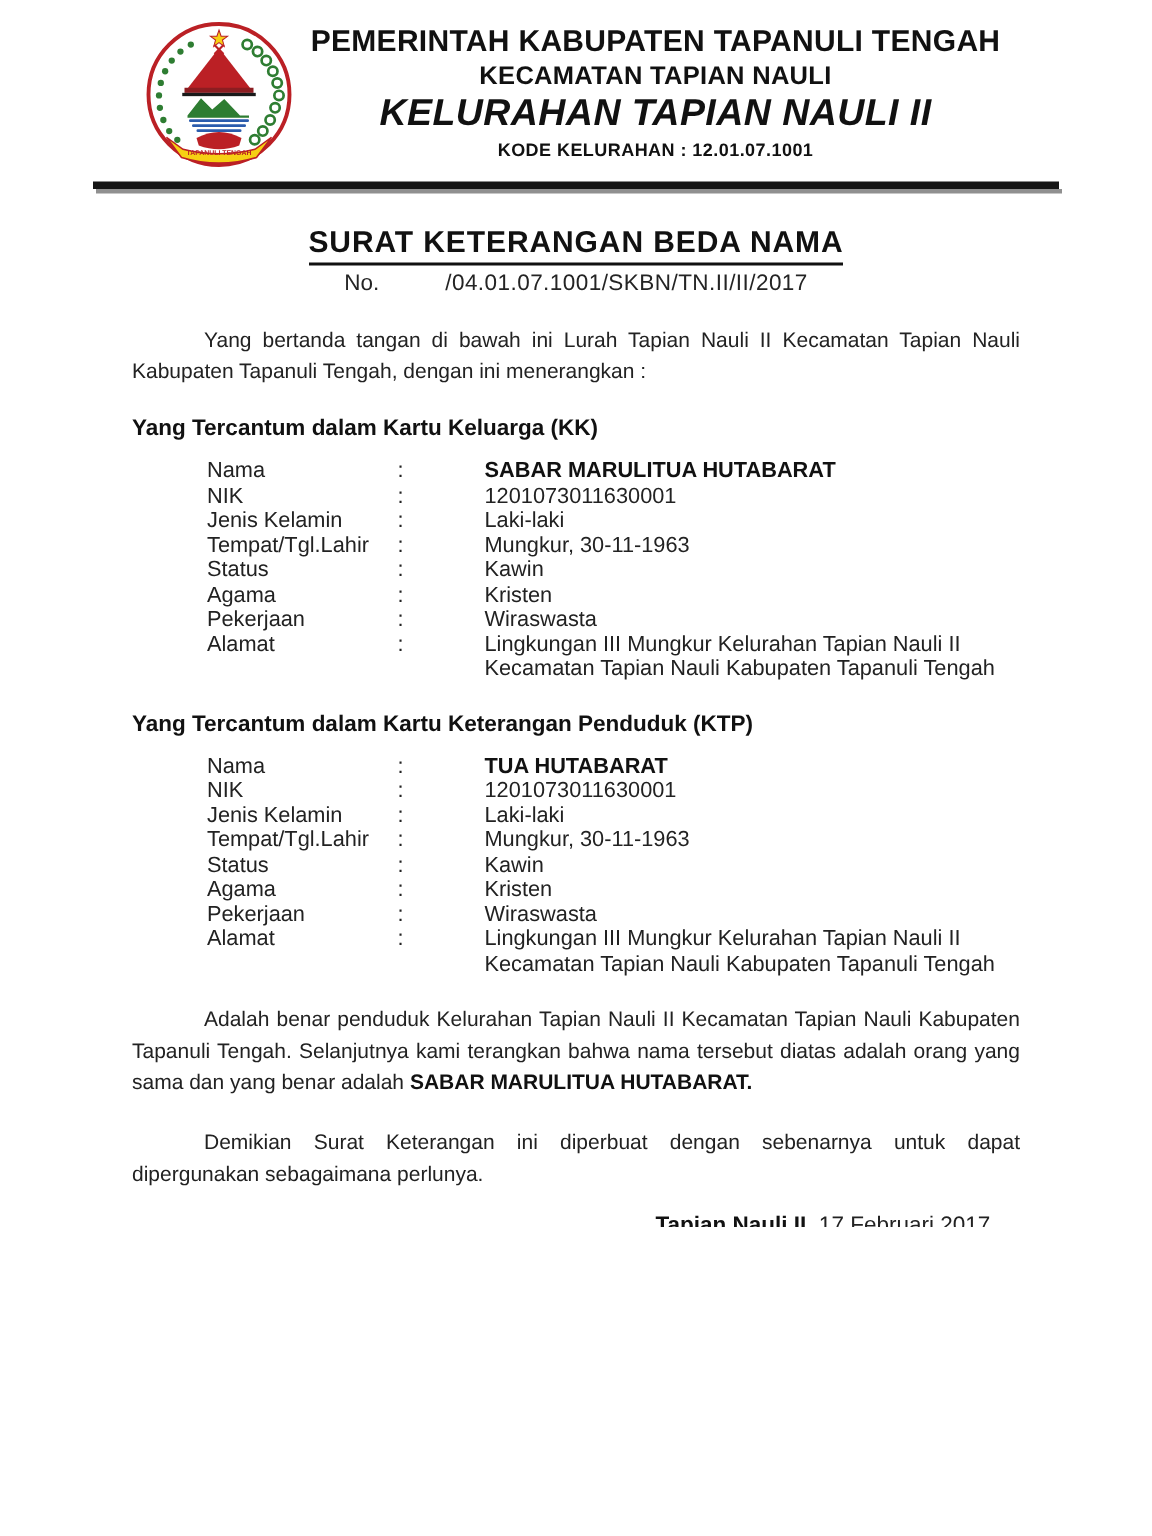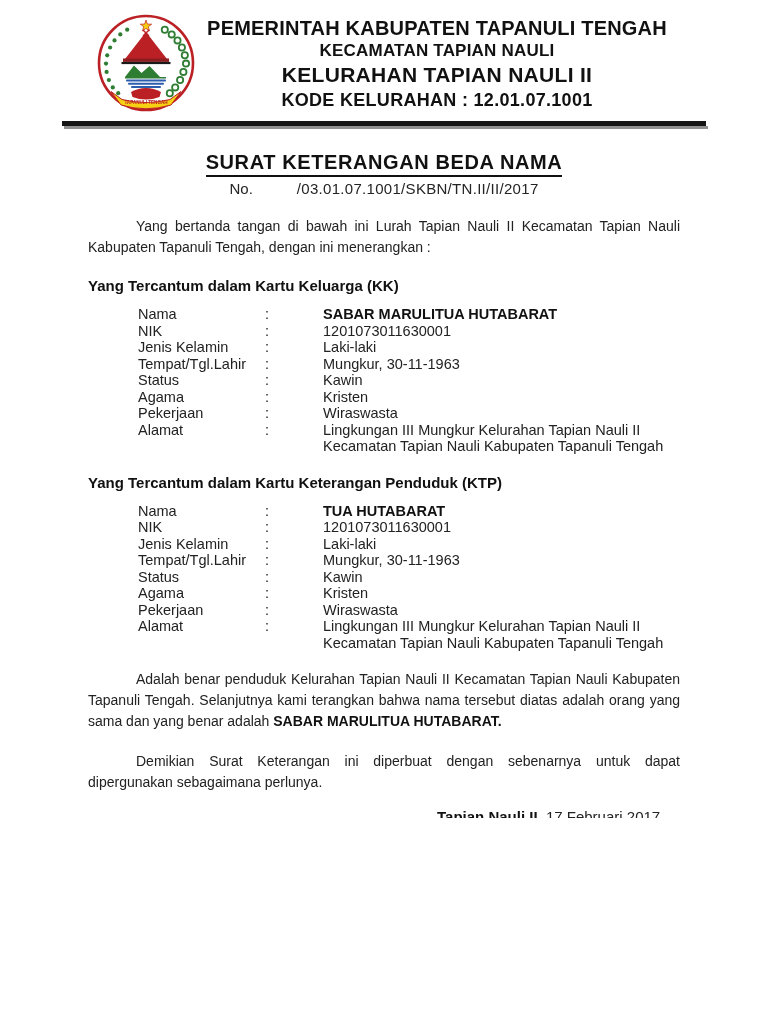--- a/index.html
+++ b/index.html
@@ -7,22 +7,22 @@
   .page {
     width:768px; height:818px; background:#ffffff; overflow:hidden;
     font-family:"Liberation Sans", sans-serif; color:#1e1e1e; position:relative;
   }
   
   .letterhead { display:flex; align-items:center; padding:13px 62px 7px 62px; }
   .logo-wrap { flex:0 0 auto; width:100px; height:100px; margin-left:34px; }
   .head-text { flex:1; text-align:center; font-weight:bold; color:#111; padding-right:28px; }
   .head-line1 { font-size:20px; line-height:24px; letter-spacing:0.2px; }
   .head-line2 { font-size:17px; line-height:21px; letter-spacing:0.2px; }
-  .head-line3 { font-size:21px; line-height:28px; letter-spacing:0.3px; }
-  .head-line4 { font-size:18px; line-height:22px; letter-spacing:0.3px; }
+  .head-line3 { font-size:25px; line-height:28px; letter-spacing:0.3px;font-style:italic; }
+  .head-line4 { font-size:12px; line-height:22px; letter-spacing:0.3px; }
   .rule-black { height:5px; background:#151515; margin:1px 62px 0 62px; }
   .rule-gray  { height:3px; background:#909090; margin:0 60px 0 64px; }
 
   
   .content { margin:0 88px; }
   .doc-title { text-align:center; margin-top:22px; }
   .doc-title .title-text {
     display:inline-block; font-weight:bold; font-size:20px; letter-spacing:0.6px;
     border-bottom:2px solid #111; padding-bottom:1px; color:#111;
   }
@@ -127,21 +127,21 @@
   <div class="rule-black"></div>
   <div class="rule-gray"></div>
 
   <div class="content">
 
     <div class="doc-title">
       <span class="title-text">SURAT KETERANGAN BEDA NAMA</span>
     </div>
     <div class="doc-number">
       <span class="num-label">No.</span>
-      <span class="num-value">/03.01.07.1001/SKBN/TN.II/II/2017</span>
+      <span class="num-value">/04.01.07.1001/SKBN/TN.II/II/2017</span>
     </div>
 
     <p class="para para-opening">Yang bertanda tangan di bawah ini Lurah Tapian Nauli II Kecamatan Tapian Nauli Kabupaten Tapanuli Tengah, dengan ini menerangkan :</p>
 
     <div class="section-heading">Yang Tercantum dalam Kartu Keluarga (KK)</div>
     <div class="data-block">
       <div class="row">
         <span class="row-label">Nama</span>
         <span class="row-colon">:</span>
         <span class="row-value row-value-bold">SABAR MARULITUA HUTABARAT</span>

